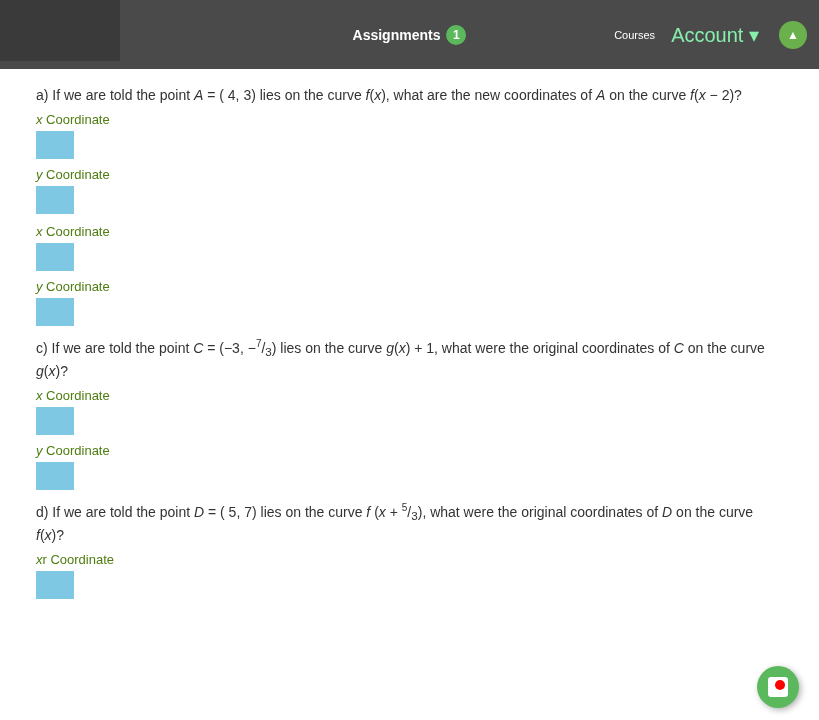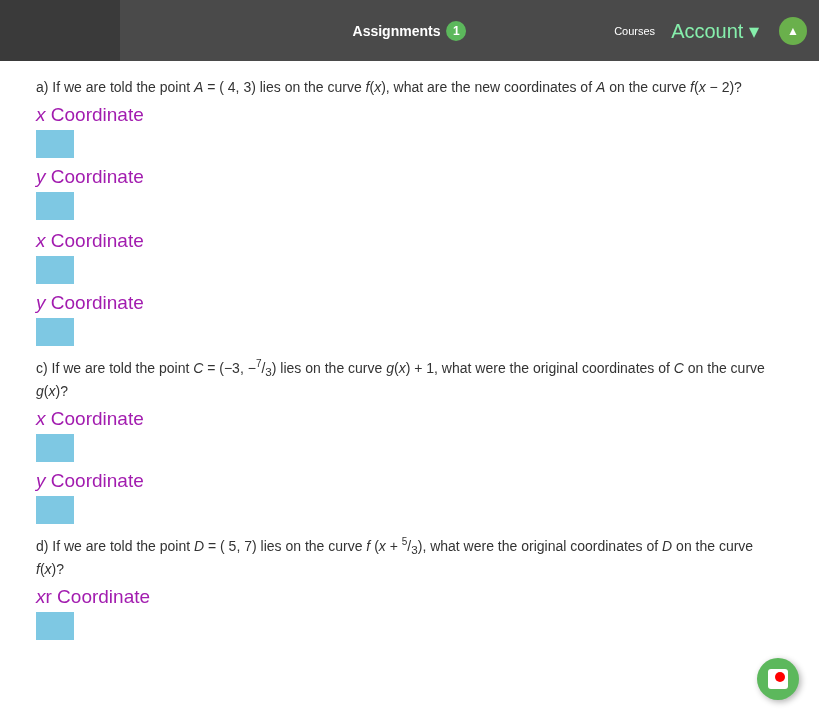--- a/index.html
+++ b/index.html
@@ -5,21 +5,21 @@
     * { margin: 0; padding: 0; box-sizing: border-box; }
     body {
       font-family: Arial, sans-serif;
       background: #d0cfc8;
       width: 819px;
       min-height: 720px;
       overflow: hidden;
     }
     .top-bar {
       background: #4a4a4a;
-      height: 61px;
+      height: 69px;
       display: flex;
       align-items: center;
       justify-content: flex-end;
       padding: 0 12px;
       position: relative;
     }
     .top-bar-left {
       position: absolute;
       left: 0;
       top: 0;
@@ -90,22 +90,22 @@
       min-height: 659px;
       position: relative;
     }
     .question-text {
       font-size: 14px;
       color: #333;
       line-height: 1.5;
       margin-bottom: 6px;
     }
     .coord-label {
-      font-size: 19px;
-      color: #a21caf;
+      font-size: 13px;
+      color: #4d7c0f;
       margin-bottom: 4px;
     }
     .input-box {
       width: 38px;
       height: 28px;
       background: #7ec8e3;
       border: none;
       display: block;
       margin-bottom: 8px;
     }

